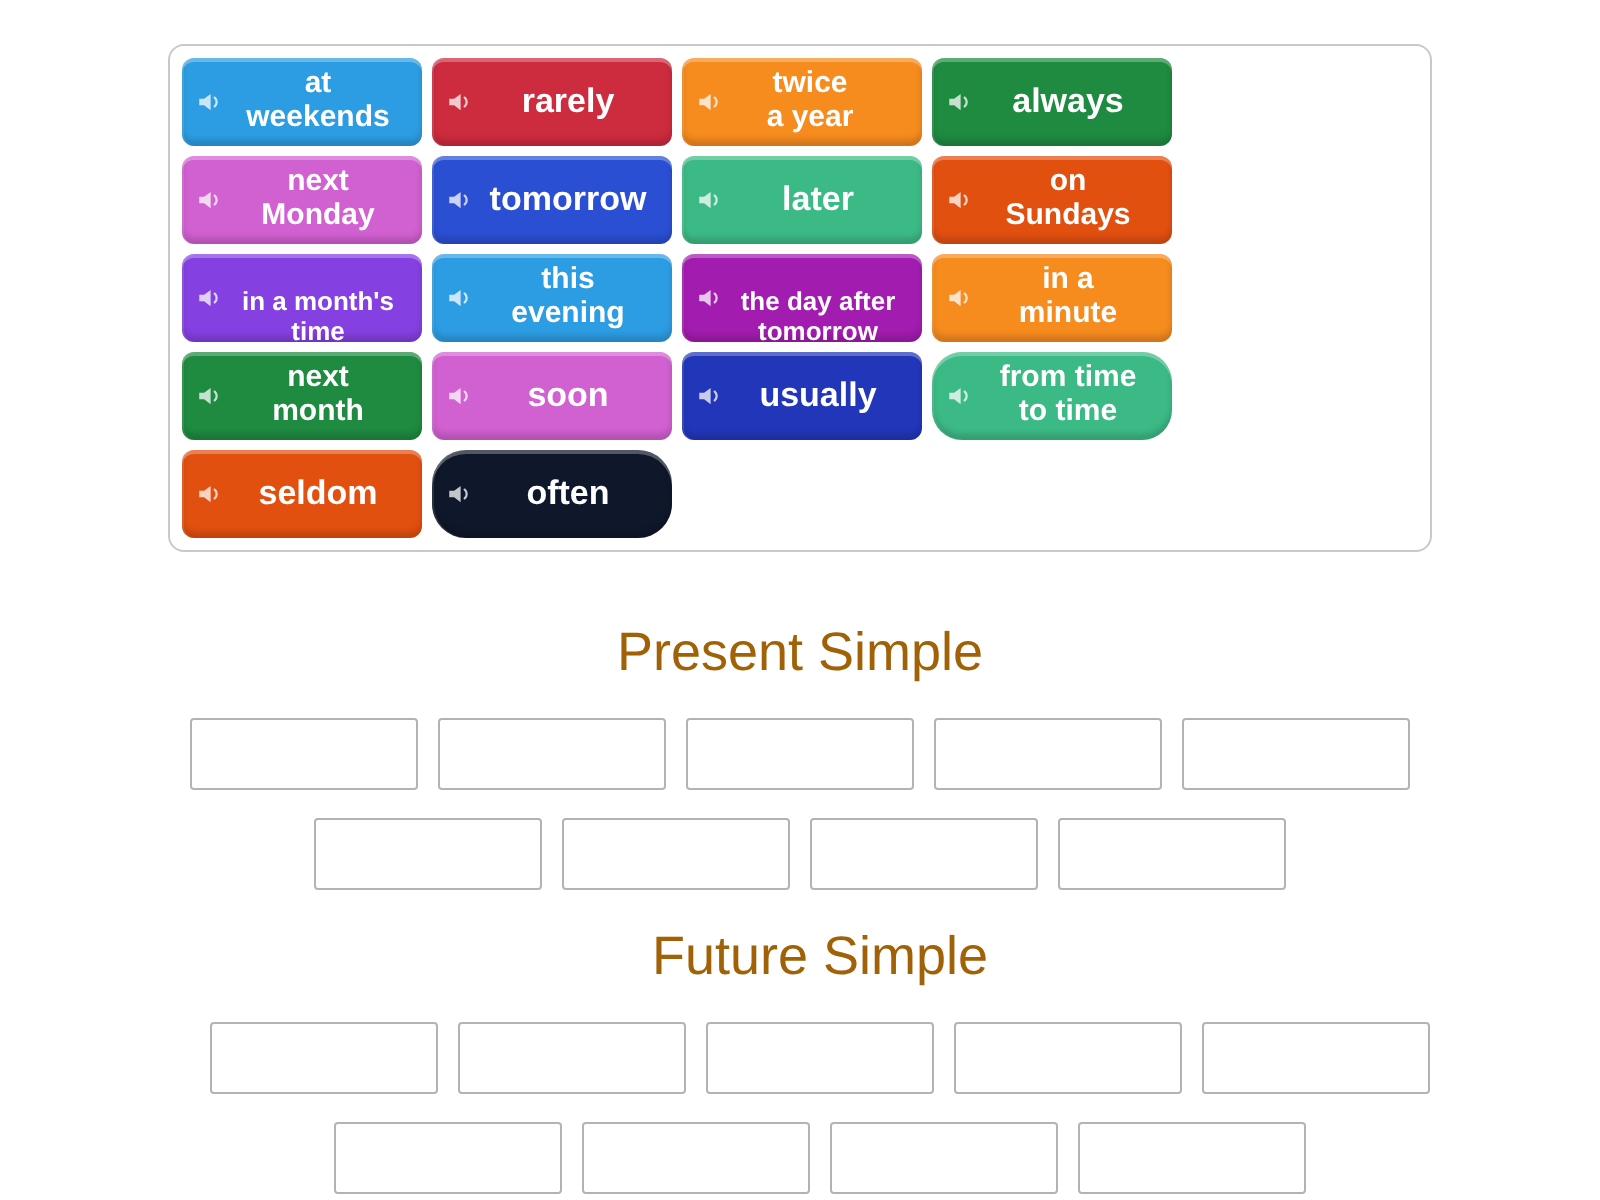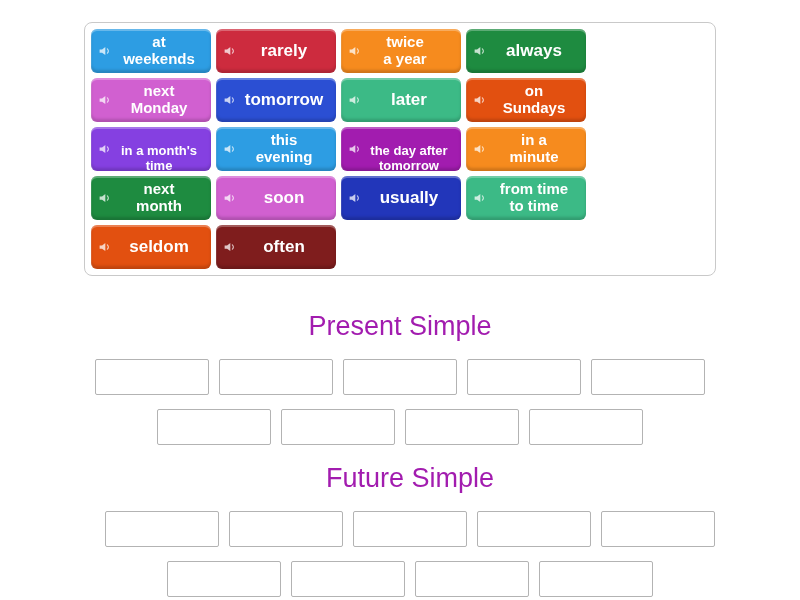--- a/index.html
+++ b/index.html
@@ -62,21 +62,21 @@
 
   
   .group-first { margin-top: 34px; }
   .group + .group { margin-top: 17px; margin-left: 20px; }
 
   .group-title {
     margin: 0 0 16px 0;
     text-align: center;
     font-size: 27px;
     font-weight: 400;
-    color: #a21caf;
+    color: #a16207;
     line-height: 33px;
   }
 
   .slot-row {
     display: flex;
     justify-content: center;
     gap: 10px;
     margin-bottom: 14px;
   }
 
@@ -246,42 +246,42 @@
   <div class="tile t-lg" style="background-color: rgb(34, 54, 186); align-items: center;">
     <span class="spk">
         <svg width="13" height="13" viewBox="0 0 16 16">
           <path d="M2 6v4h3l4 3V3L5 6H2z" fill="#fff"></path>
           <path d="M11.5 5.3a3.6 3.6 0 010 5.4" stroke="#fff" stroke-width="1.4" fill="none" stroke-linecap="round"></path>
         </svg>
       </span>
     <span class="tile-label">usually</span>
   </div>
 
-  <div class="tile t-md" style="background-color: rgb(60, 186, 134);">
+  <div class="tile t-md" style="background-color: rgb(60, 186, 134); border-radius: 15px;">
     <span class="spk">
         <svg width="13" height="13" viewBox="0 0 16 16">
           <path d="M2 6v4h3l4 3V3L5 6H2z" fill="#fff"></path>
           <path d="M11.5 5.3a3.6 3.6 0 010 5.4" stroke="#fff" stroke-width="1.4" fill="none" stroke-linecap="round"></path>
         </svg>
       </span>
     <span class="tile-label">from time
 to time</span>
   </div>
 
   <div class="tile t-lg" style="background-color: rgb(226, 80, 16);">
     <span class="spk">
         <svg width="13" height="13" viewBox="0 0 16 16">
           <path d="M2 6v4h3l4 3V3L5 6H2z" fill="#fff"></path>
           <path d="M11.5 5.3a3.6 3.6 0 010 5.4" stroke="#fff" stroke-width="1.4" fill="none" stroke-linecap="round"></path>
         </svg>
       </span>
     <span class="tile-label">seldom</span>
   </div>
 
-  <div class="tile t-lg" style="background-color: #7f1d1d;">
+  <div class="tile t-lg" style="background-color: #0f172a; border-radius: 17px;">
     <span class="spk">
         <svg width="13" height="13" viewBox="0 0 16 16">
           <path d="M2 6v4h3l4 3V3L5 6H2z" fill="#fff"></path>
           <path d="M11.5 5.3a3.6 3.6 0 010 5.4" stroke="#fff" stroke-width="1.4" fill="none" stroke-linecap="round"></path>
         </svg>
       </span>
     <span class="tile-label">often</span>
   </div>
 
 </div>

